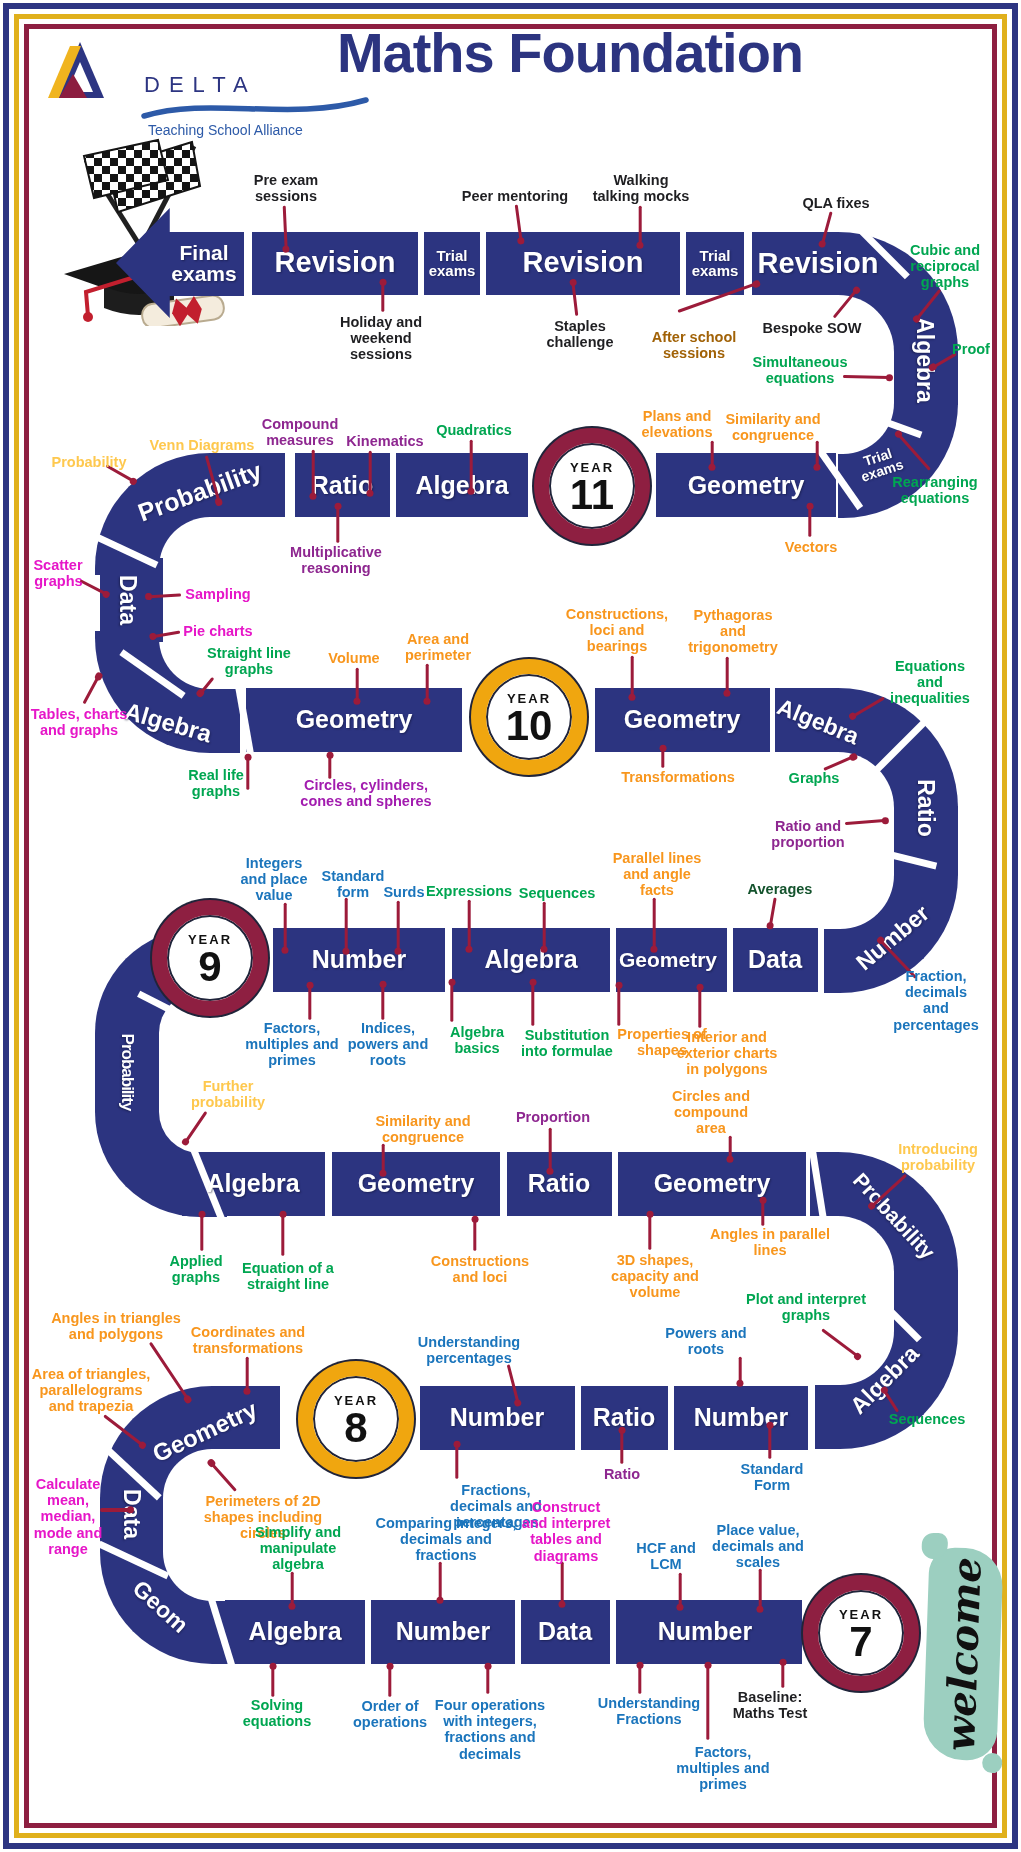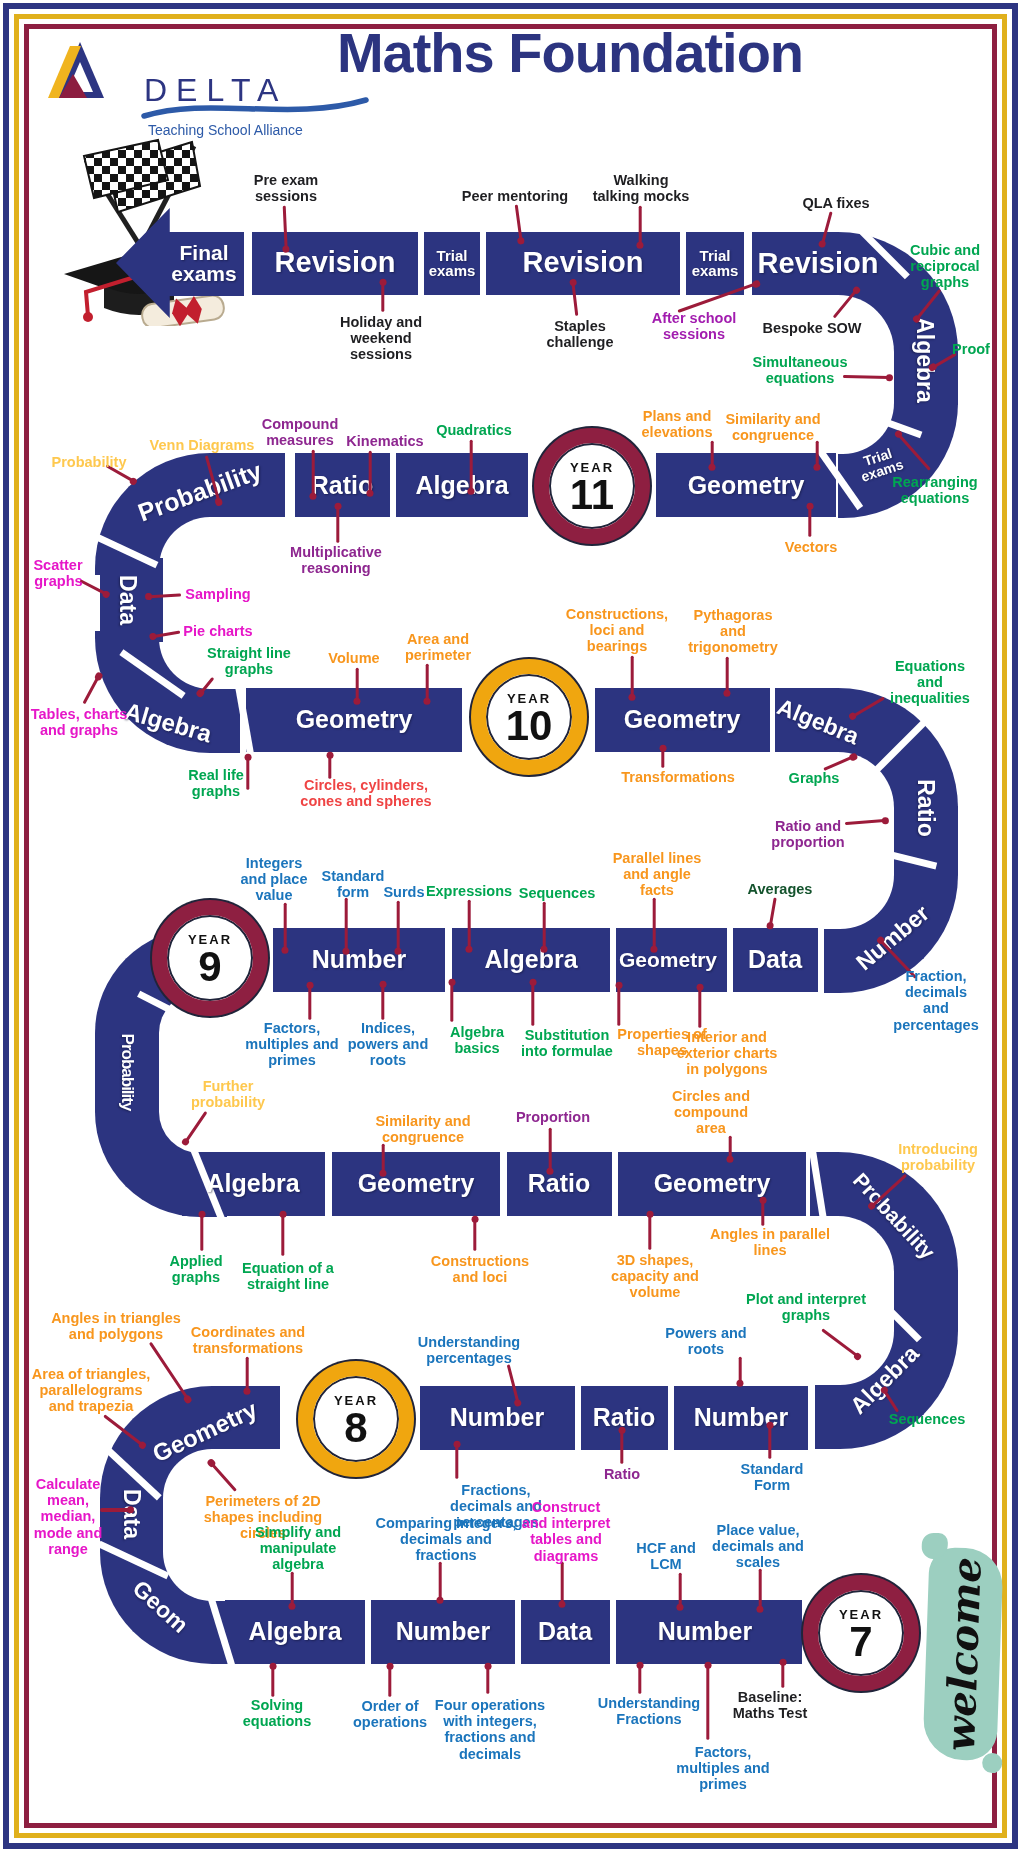--- a/index.html
+++ b/index.html
@@ -10,21 +10,21 @@
   .frame{position:absolute;pointer-events:none;border-style:solid;background:transparent;}
   .f-navy{inset:3px;border-width:6px;border-color:#2d3582;}
   .f-yellow{inset:14px;border-width:5px;border-color:#e0b01c;}
   .f-maroon{inset:24px;border-width:5px;border-color:#8e1f41;}
   
   .title{position:absolute;left:285px;top:20px;width:570px;text-align:center;
          font-size:56px;font-weight:800;color:#2c3480;letter-spacing:-1px;}
   .subtitle{position:absolute;left:285px;top:92px;width:570px;text-align:center;
          font-size:27px;font-weight:800;color:#24367b;}
   .logo{position:absolute;left:40px;top:34px;width:300px;height:90px;}
-  .logo-name{position:absolute;left:104px;top:38px;font-size:32px;font-weight:500;
+  .logo-name{position:absolute;left:104px;top:38px;font-size:22px;font-weight:500;
          letter-spacing:9px;color:#2d3582;}
   .logo-tag{position:absolute;left:108px;top:88px;font-size:14px;font-weight:500;color:#2d5aa8;}
   
   .band{position:absolute;background:#2c3480;}
   .elbow{position:absolute;box-sizing:border-box;border:0 solid #2c3480;background:transparent;}
   .gapline{position:absolute;width:7px;height:76px;background:#fff;}
   .seg{position:absolute;color:#fff;font-weight:bold;text-align:center;line-height:1.02;
        white-space:pre-line;text-shadow:1px 1px 2px rgba(10,14,40,.45);z-index:6;}
   .seg.vert{writing-mode:vertical-rl;transform:translate(-50%,-50%);}
   .arrow{position:absolute;left:116px;top:208px;width:128px;height:110px;background:#2c3480;
@@ -242,21 +242,21 @@
       <div class="connector" style="left: 640px; top: 204.3px; width: 40px; transform: rotate(90deg);"></div>
       <div class="callout" style="left: 836px; top: 203px; color: rgb(31, 31, 34);">QLA fixes</div>
       <div class="connector" style="left: 831px; top: 210.3px; width: 34.2053px; transform: rotate(105.255deg);"></div>
       <div class="callout" style="left: 381px; top: 338px; color: rgb(31, 31, 34);">Holiday and
 weekend
 sessions</div>
       <div class="connector" style="left: 383px; top: 310.3px; width: 30px; transform: rotate(-90deg);"></div>
       <div class="callout" style="left: 580px; top: 334px; color: rgb(31, 31, 34);">Staples
 challenge</div>
       <div class="connector" style="left: 577px; top: 314.3px; width: 34.2345px; transform: rotate(-96.7098deg);"></div>
-      <div class="callout" style="left: 694px; top: 326px; color: #a21caf;">After school
+      <div class="callout" style="left: 694px; top: 345px; color: #a16207;">After school
 sessions</div>
       <div class="connector" style="left: 678px; top: 310.3px; width: 83.8153px; transform: rotate(-19.5159deg);"></div>
       <div class="callout" style="left: 812px; top: 328px; color: rgb(31, 31, 34);">Bespoke SOW</div>
       <div class="connector" style="left: 834px; top: 316.3px; width: 36.2353px; transform: rotate(-50.5993deg);"></div>
       <div class="callout" style="left: 945px; top: 266px; color: rgb(0, 166, 81);">Cubic and
 reciprocal
 graphs</div>
       <div class="connector" style="left: 940px; top: 288.3px; width: 38.4187px; transform: rotate(128.66deg);"></div>
       <div class="callout" style="left: 971px; top: 349px; color: rgb(0, 166, 81);">Proof</div>
       <div class="connector" style="left: 956px; top: 352.3px; width: 27.7849px; transform: rotate(149.744deg);"></div>
@@ -297,21 +297,21 @@
       <div class="connector" style="left: 180px; top: 630.3px; width: 28.4429px; transform: rotate(169.875deg);"></div>
       <div class="callout" style="left: 249px; top: 661px; color: rgb(0, 166, 81);">Straight line
 graphs</div>
       <div class="connector" style="left: 213px; top: 676.3px; width: 20.6155px; transform: rotate(129.094deg);"></div>
       <div class="callout" style="left: 79px; top: 722px; color: rgb(230, 22, 200);">Tables, charts
 and graphs</div>
       <div class="connector" style="left: 84px; top: 702.3px; width: 31.7648px; transform: rotate(-61.8214deg);"></div>
       <div class="callout" style="left: 216px; top: 783px; color: rgb(0, 166, 81);">Real life
 graphs</div>
       <div class="connector" style="left: 248px; top: 788.3px; width: 33px; transform: rotate(-90deg);"></div>
-      <div class="callout" style="left: 366px; top: 793px; color: #ef4444;">Circles, cylinders,
+      <div class="callout" style="left: 366px; top: 793px; color: #a21caf;">Circles, cylinders,
 cones and spheres</div>
       <div class="connector" style="left: 330px; top: 777.3px; width: 24px; transform: rotate(-90deg);"></div>
       <div class="callout" style="left: 354px; top: 658px; color: rgb(248, 150, 29);">Volume</div>
       <div class="connector" style="left: 357px; top: 666.3px; width: 34px; transform: rotate(90deg);"></div>
       <div class="callout" style="left: 438px; top: 647px; color: rgb(248, 150, 29);">Area and
 perimeter</div>
       <div class="connector" style="left: 427px; top: 662.3px; width: 38px; transform: rotate(90deg);"></div>
       <div class="callout" style="left: 617px; top: 630px; color: rgb(248, 150, 29);">Constructions,
 loci and
 bearings</div>

